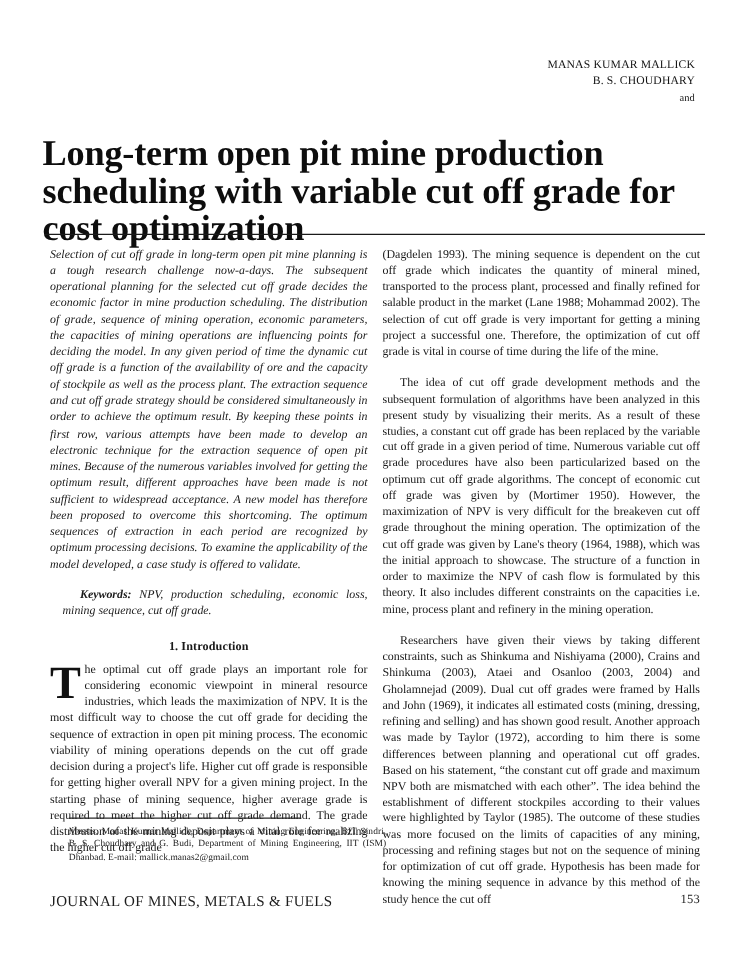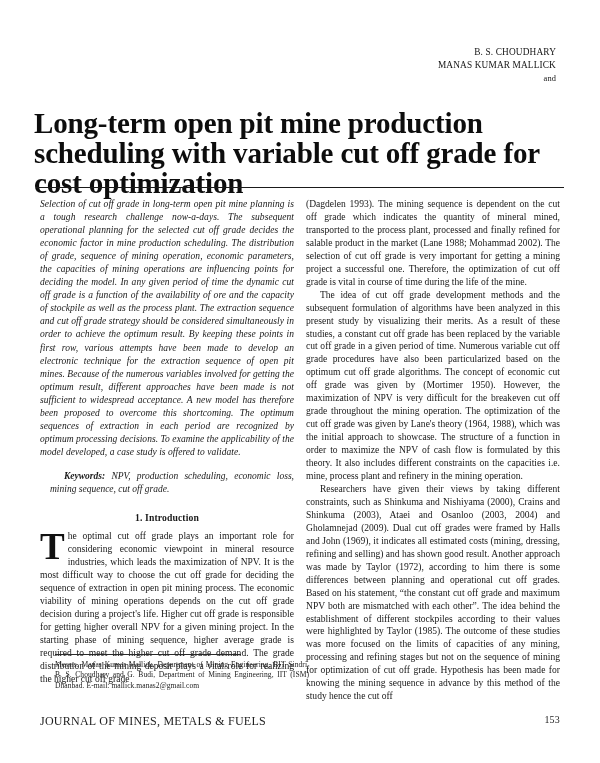--- a/index.html
+++ b/index.html
@@ -126,21 +126,21 @@
   .dropcap {
     float: left;
     font-size: 37px;
     line-height: 30px;
     font-weight: bold;
     padding: 1px 3px 0 0;
     margin-top: 1px;
     color: #111111;
   }
 
-  .para-indent { text-indent: 14px; }
+  .para-indent { text-indent: 14px; margin-top: 12px; }
 
   
   .footnote-wrap {
     position: absolute;
     left: 40px;
     top: 654px;
     width: 254px;
     padding-left: 15px;
   }
   .footnote-rule {
@@ -177,22 +177,22 @@
     letter-spacing: 0.2px;
     color: #1d1d1d;
   }
 </style>
 </head>
 <body>
 
 <div class="page">
 
   <div class="author-block">
+    <div>MANAS KUMAR MALLICK</div>
     <div>B. S. CHOUDHARY</div>
-    <div>MANAS KUMAR MALLICK</div>
     <div class="author-and">and</div>
   </div>
 
   <div class="title">Long-term open pit mine production scheduling with variable cut off grade for cost optimization</div>
   <div class="title-rule"></div>
 
   <div class="col col-left">
 
     <div class="abstract">
       <p>Selection of cut off grade in long-term open pit mine planning is a tough research challenge now-a-days. The subsequent operational planning for the selected cut off grade decides the economic factor in mine production scheduling. The distribution of grade, sequence of mining operation, economic parameters, the capacities of mining operations are influencing points for deciding the model. In any given period of time the dynamic cut off grade is a function of the availability of ore and the capacity of stockpile as well as the process plant. The extraction sequence and cut off grade strategy should be considered simultaneously in order to achieve the optimum result. By keeping these points in first row, various attempts have been made to develop an electronic technique for the extraction sequence of open pit mines. Because of the numerous variables involved for getting the optimum result, different approaches have been made is not sufficient to widespread acceptance. A new model has therefore been proposed to overcome this shortcoming. The optimum sequences of extraction in each period are recognized by optimum processing decisions. To examine the applicability of the model developed, a case study is offered to validate.</p>

